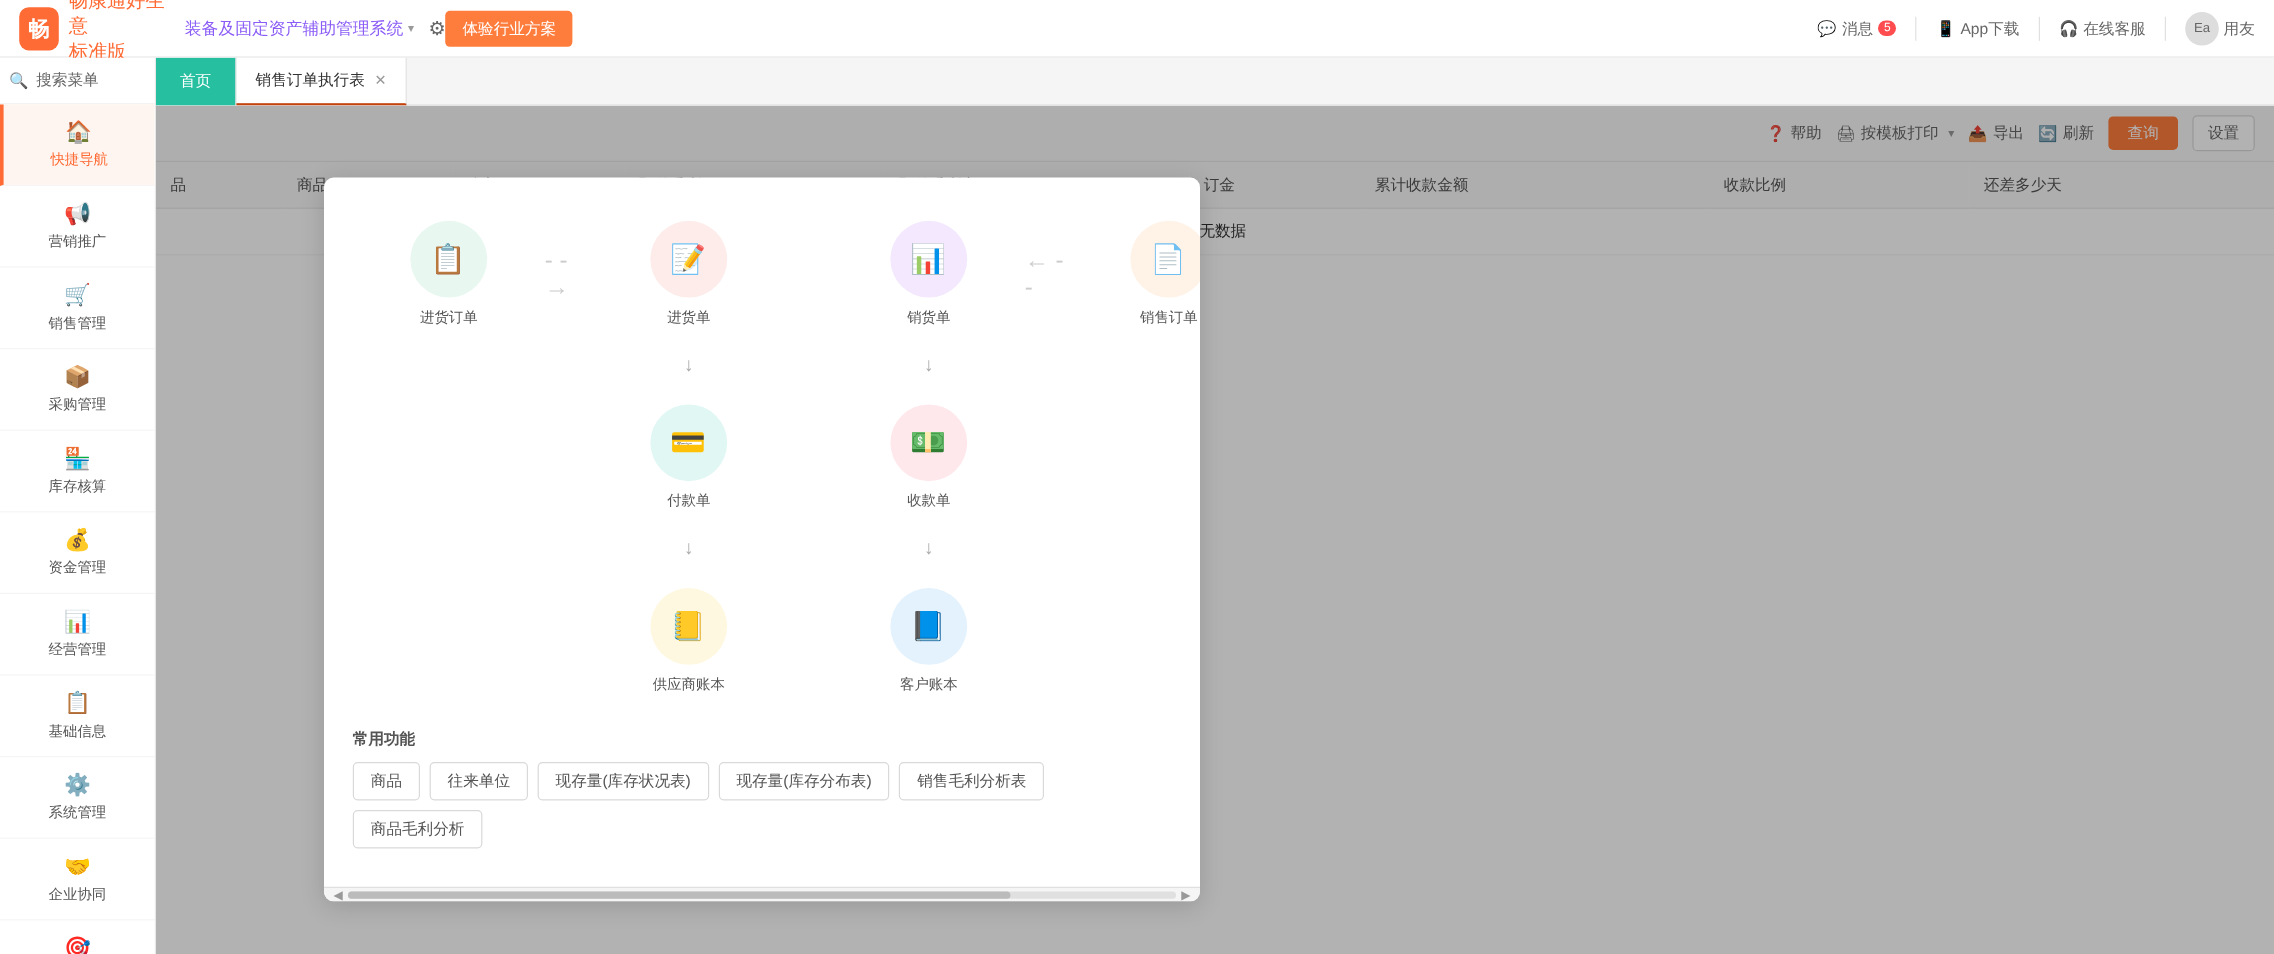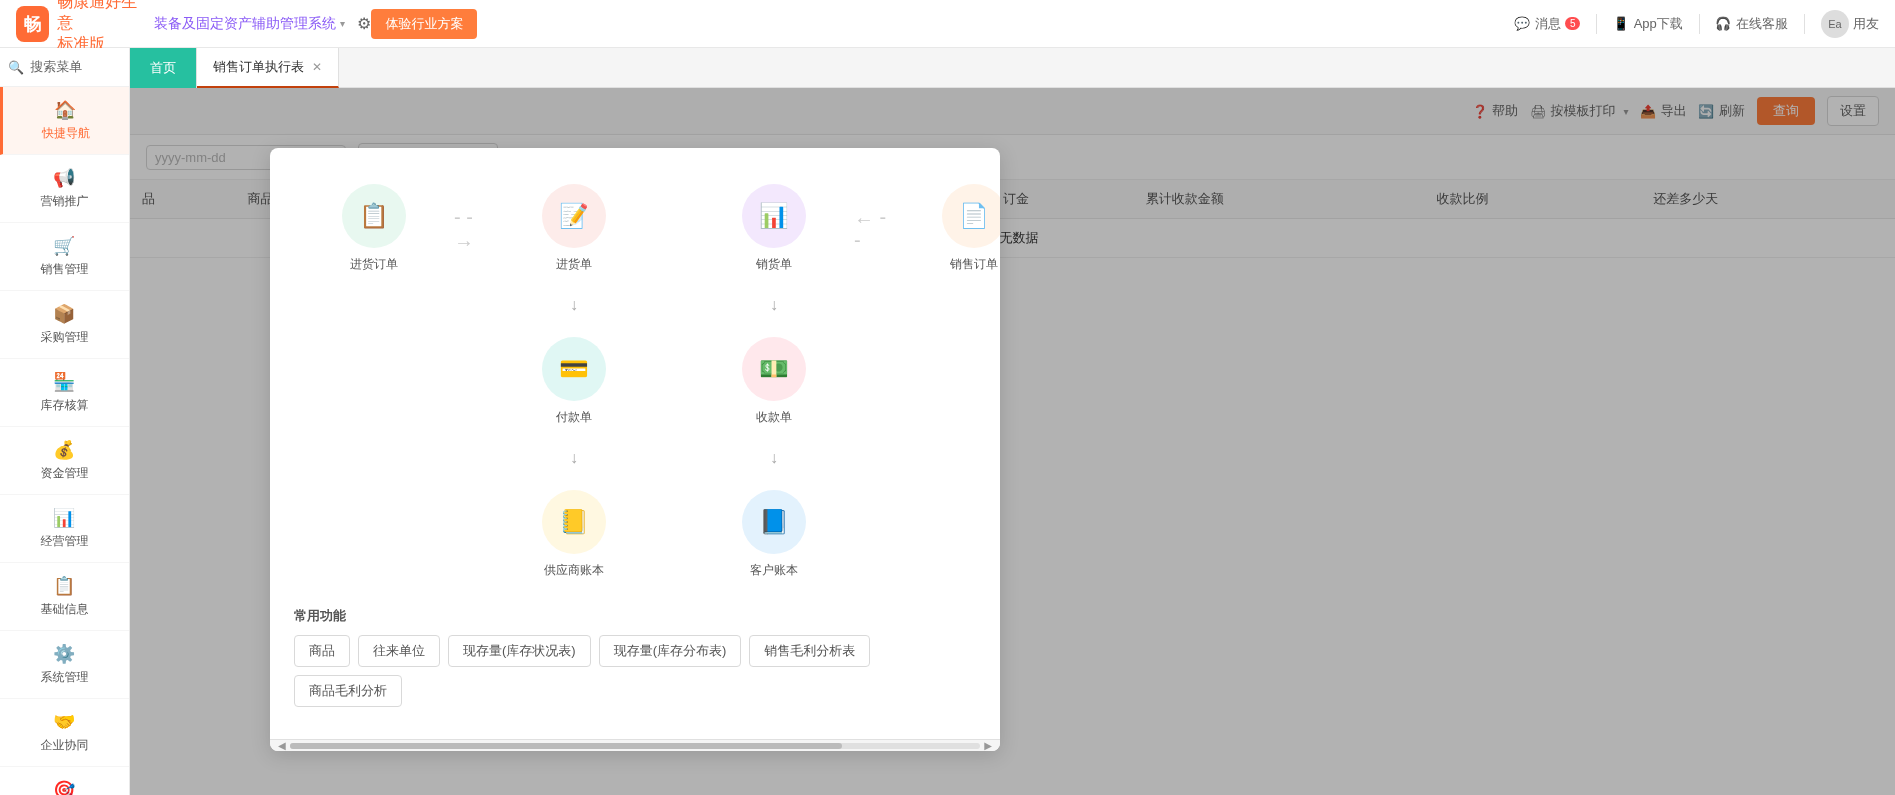--- a/index.html
+++ b/index.html
@@ -216,31 +216,20 @@
             <span>导出</span>
           </div>
           <div class="toolbar-btn">
             <span>🔄</span>
             <span>刷新</span>
           </div>
           <button class="toolbar-btn-primary">查询</button>
           <button class="toolbar-btn-setting">设置</button>
         </div>
 
-        <div class="filter-bar">
-          <div class="filter-input">
-            <span style="color:#bbb;">yyyy-mm-dd</span>
-            <span style="margin-left:auto;">📅</span>
-          </div>
-          <div class="filter-select">
-            <span>单据状态</span>
-            <span class="dropdown-arrow" style="margin-left:auto;">▾</span>
-          </div>
-          <span class="filter-more">更多条件</span>
-        </div>
 
         <div class="table-container" style="padding: 0;">
           <table class="data-table">
             <thead>
               <tr>
                 <th>品</th>
                 <th>商品</th>
                 <th>金额</th>
                 <th>预估毛利</th>
                 <th>预估毛利率</th>

